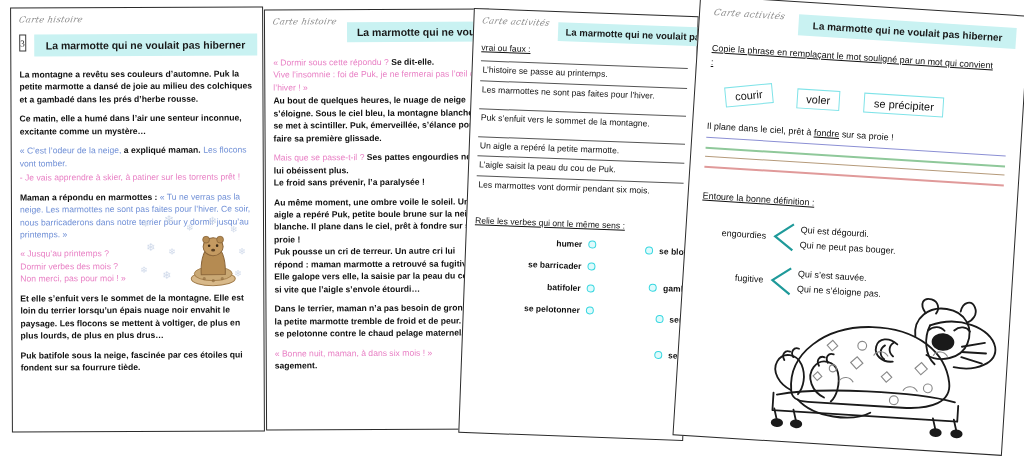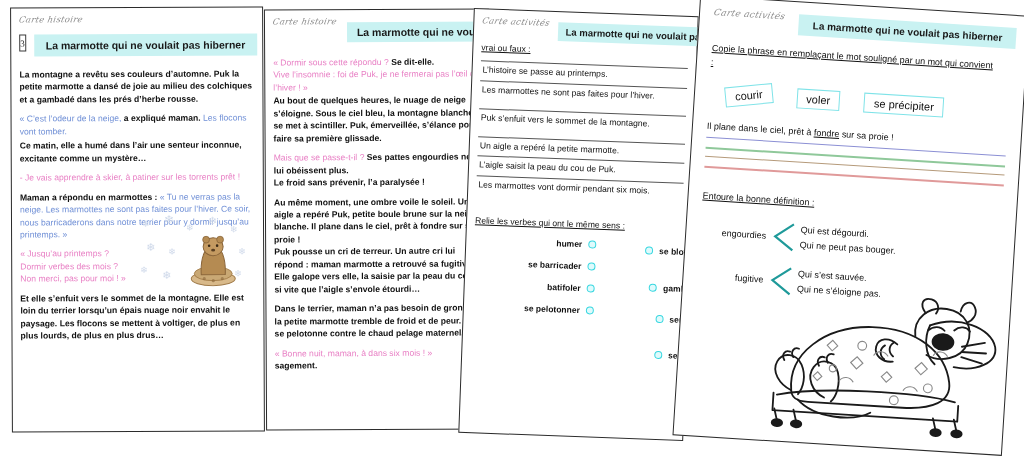--- a/index.html
+++ b/index.html
@@ -80,30 +80,31 @@
   <div class="card" id="card1">
     <div class="inner">
       <div class="script">Carte histoire</div>
       <div class="head">
         <div class="numbox">3</div>
         <div class="titlebar">La marmotte qui ne voulait pas hiberner</div>
       </div>
 
       <div class="body-txt" style="margin-top:12px;">
         <p><span class="bold">La montagne a revêtu ses couleurs d’automne. Puk la petite marmotte a dansé de joie au milieu des colchiques et a gambadé dans les prés d’herbe rousse.</span></p>
+        <p><span class="bold">Ce matin, elle a humé dans l’air une senteur inconnue, excitante comme un mystère…</span></p>
         <p style="margin-bottom:2px;">
           <span class="blue">« </span><span class="blue">C’est l’odeur de la neige, </span><span class="bold">a expliqué maman. </span><span class="blue">Les flocons vont tomber.</span>
         </p>
-        <p><span class="bold">Ce matin, elle a humé dans l’air une senteur inconnue, excitante comme un mystère…</span></p>
         <p><span class="pink">- Je vais apprendre à skier, à patiner sur les torrents prêt !</span></p>
         <p><span class="bold">Maman a répondu en marmottes : </span><span class="blue">« Tu ne verras pas la neige. Les marmottes ne sont pas faites pour l’hiver. Ce soir, nous barricaderons dans notre terrier pour y dormir jusqu’au printemps. »</span></p>
         <p style="margin-bottom:0;"><span class="pink">« Jusqu’au printemps ?</span></p>
         <p style="margin-bottom:0;"><span class="pink">Dormir verbes des mois ?</span></p>
         <p><span class="pink">Non merci, pas pour moi ! »</span></p>
         <p style="margin-top:0;"><span class="bold">Et elle s’enfuit vers le sommet de la montagne. Elle est loin du terrier lorsqu’un épais nuage noir envahit le paysage. Les flocons se mettent à voltiger, de plus en plus lourds, de plus en plus drus…</span></p>
+        <p><span class="bold">Puk batifole sous la neige, fascinée par ces étoiles qui fondent sur sa fourrure tiède.</span></p>
       </div>
 
       <div class="marmot-wrap">
         <span class="flake" style="left:4px;top:6px;">❄</span>
         <span class="flake" style="left:26px;top:0px;font-size:12px;">❄</span>
         <span class="flake" style="left:48px;top:10px;">❄</span>
         <span class="flake" style="left:70px;top:2px;font-size:11px;">❄</span>
         <span class="flake" style="left:92px;top:12px;">❄</span>
         <span class="flake" style="left:8px;top:28px;font-size:11px;">❄</span>
         <span class="flake" style="left:30px;top:34px;">❄</span>

